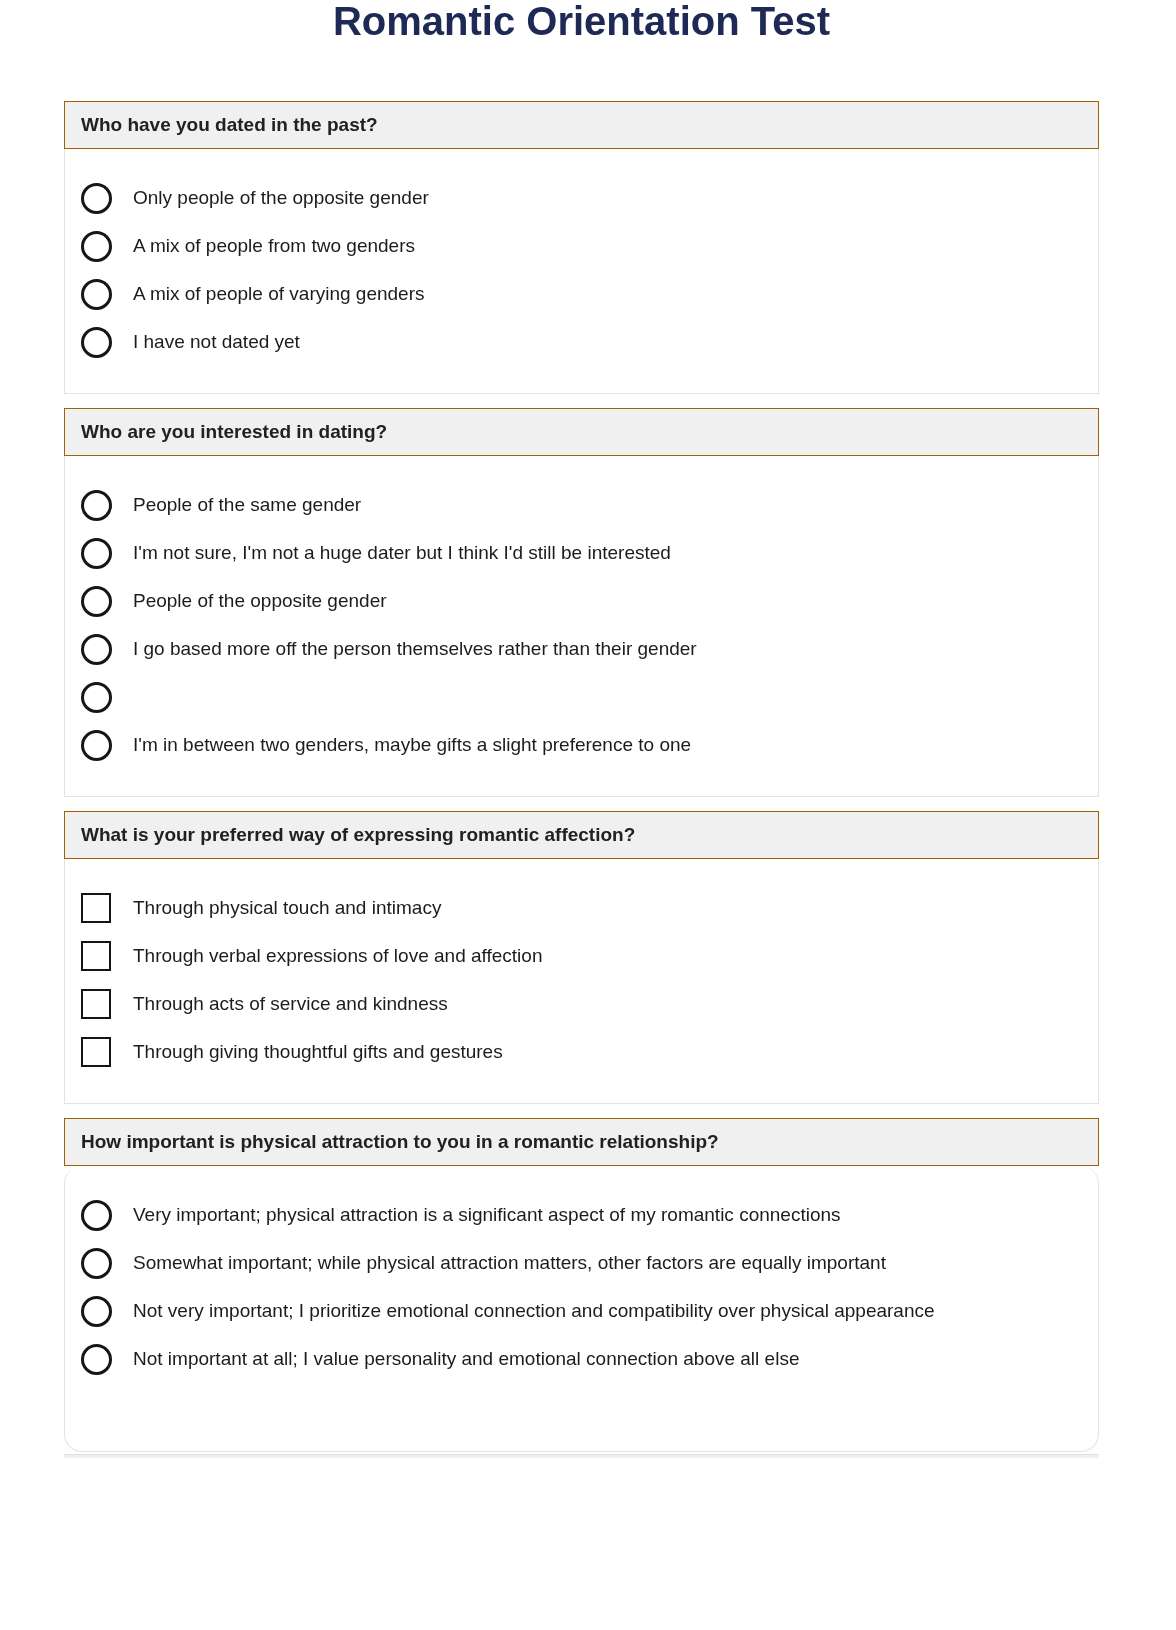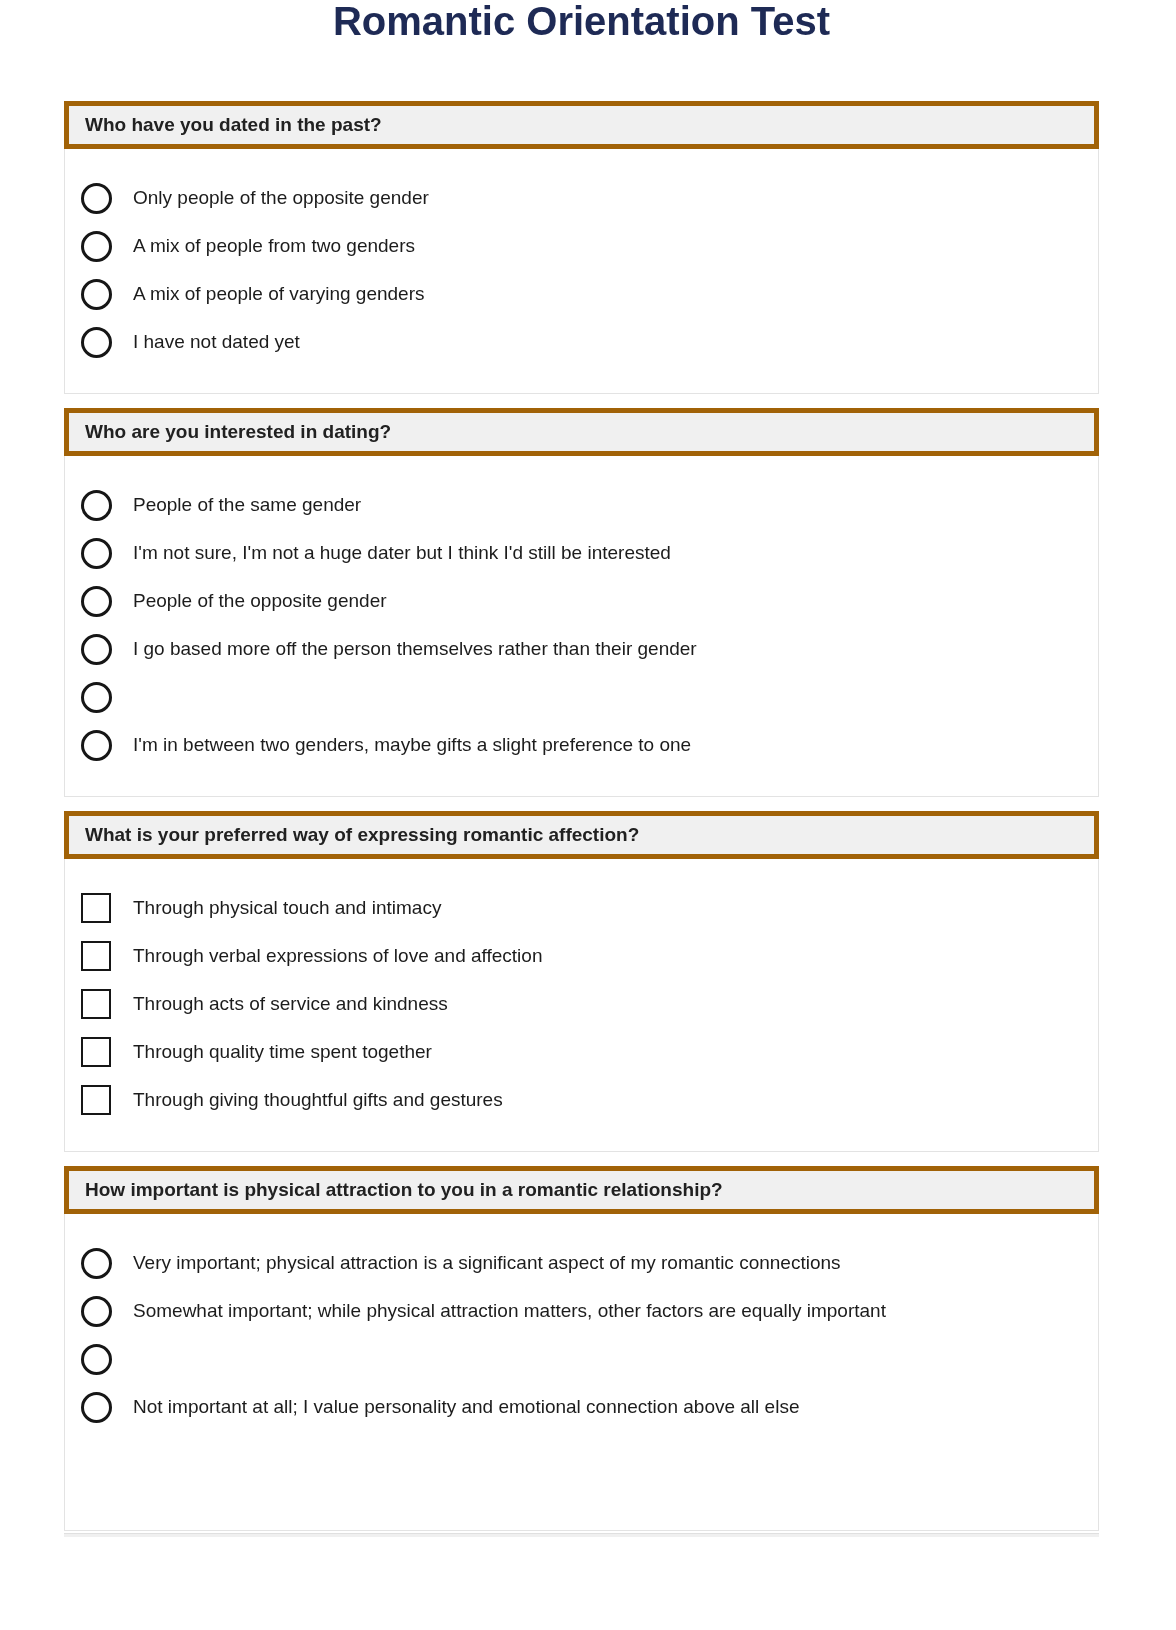--- a/index.html
+++ b/index.html
@@ -27,37 +27,37 @@
   }
   .form-container {
     width: 1035px;
     margin-left: 64px;
     margin-top: 59px;
   }
   .section + .section { margin-top: 14px; }
   .section-header {
     height: 48px;
     background: #f0f0f0;
-    border: 5px solid #a16207;
+    border: 1px solid #a16207;
     display: flex;
     align-items: center;
     padding: 0 16px;
   }
   .section-header .q-text {
     font-size: 19px;
     font-weight: bold;
     color: #212121;
   }
   .section-body {
     background: #ffffff;
     border: 1px solid #e3e3e3;
     border-top: none;
     padding: 25px 16px 27px 16px;
   }
-  .section-body.tall-bottom { padding-bottom: 99px; }
+  .section-body.tall-bottom { padding-bottom: 68px; border-radius: 18px; }
   .option-row {
     display: flex;
     align-items: center;
     height: 48px;
     cursor: pointer;
     gap: 12px;
   }
   .radio {
     width: 31px;
     height: 31px;
@@ -163,44 +163,41 @@
       <label class="option-row">
         <span class="checkbox"></span>
         <span class="option-label">Through verbal expressions of love and affection</span>
       </label>
       <label class="option-row">
         <span class="checkbox"></span>
         <span class="option-label">Through acts of service and kindness</span>
       </label>
       <label class="option-row">
         <span class="checkbox"></span>
-        <span class="option-label">Through quality time spent together</span>
-      </label>
-      <label class="option-row">
-        <span class="checkbox"></span>
         <span class="option-label">Through giving thoughtful gifts and gestures</span>
       </label>
     </div>
   </div>
 
   <div class="section">
     <div class="section-header">
       <span class="q-text">How important is physical attraction to you in a romantic relationship?</span>
     </div>
     <div class="section-body tall-bottom">
       <label class="option-row">
         <span class="radio"></span>
         <span class="option-label">Very important; physical attraction is a significant aspect of my romantic connections</span>
       </label>
       <label class="option-row">
         <span class="radio"></span>
         <span class="option-label">Somewhat important; while physical attraction matters, other factors are equally important</span>
       </label>
       <label class="option-row">
         <span class="radio"></span>
+        <span class="option-label">Not very important; I prioritize emotional connection and compatibility over physical appearance</span>
       </label>
       <label class="option-row">
         <span class="radio"></span>
         <span class="option-label">Not important at all; I value personality and emotional connection above all else</span>
       </label>
     </div>
   </div>
 
 </div>
 

